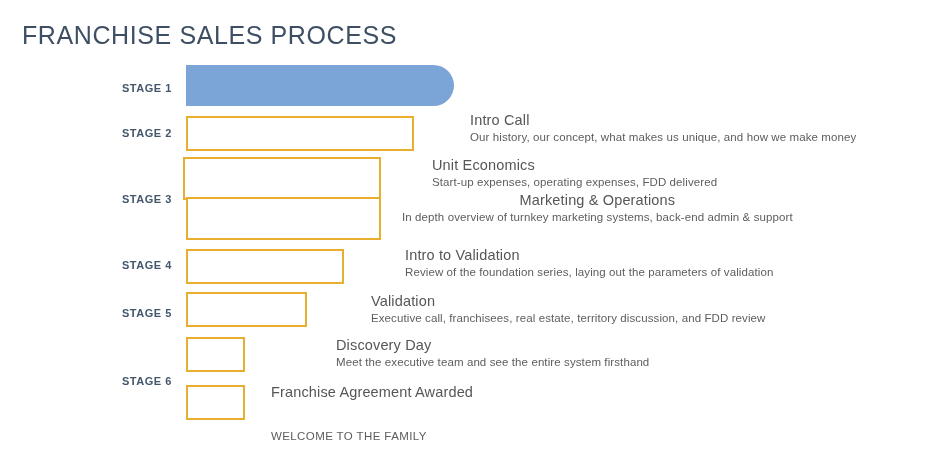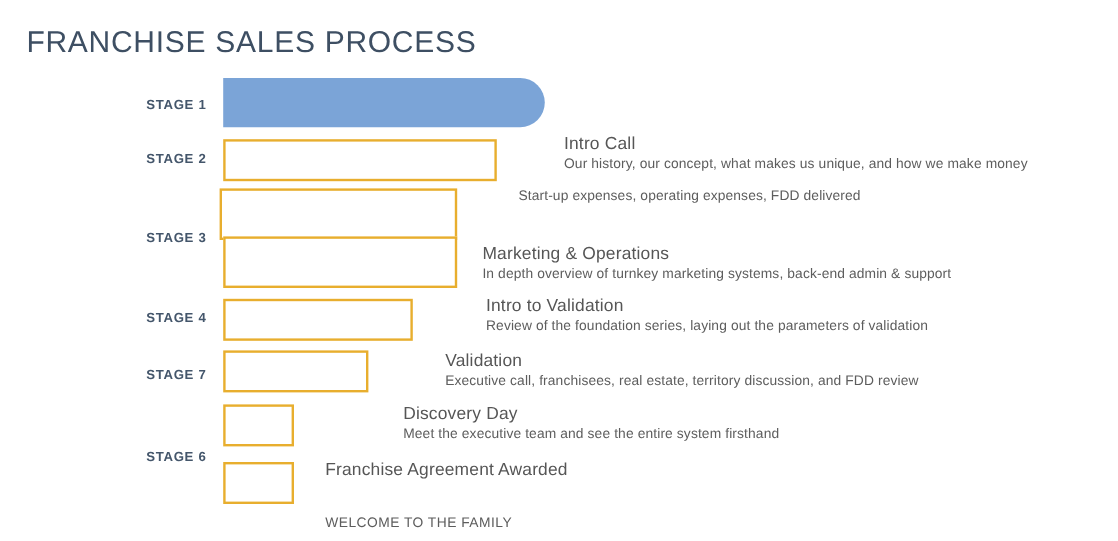--- a/index.html
+++ b/index.html
@@ -98,42 +98,43 @@
 <body>
 
 <h1 id="page-title">FRANCHISE SALES PROCESS</h1>
 
 <div id="diagram">
   <div id="stage-labels">
       <div class="stage-label" style="left: 86px; top: 88px;">STAGE 1</div>
       <div class="stage-label" style="left: 86px; top: 133px;">STAGE 2</div>
       <div class="stage-label" style="left: 86px; top: 199px;">STAGE 3</div>
       <div class="stage-label" style="left: 86px; top: 265px;">STAGE 4</div>
-      <div class="stage-label" style="left: 86px; top: 313px;">STAGE 7</div>
+      <div class="stage-label" style="left: 86px; top: 313px;">STAGE 5</div>
       <div class="stage-label" style="left: 86px; top: 381px;">STAGE 6</div>
     </div>
   <div id="bars-layer">
       <div class="bar filled rounded-right" style="left: 186px; top: 65px; width: 268px; height: 41px;"></div>
       <div class="bar outlined" style="left: 186px; top: 116px; width: 228px; height: 35px;"></div>
       <div class="bar outlined" style="left: 183px; top: 157px; width: 198px; height: 43px;"></div>
       <div class="bar outlined" style="left: 186px; top: 197px; width: 195px; height: 43px;"></div>
       <div class="bar outlined" style="left: 186px; top: 249px; width: 158px; height: 35px;"></div>
       <div class="bar outlined" style="left: 186px; top: 292px; width: 121px; height: 35px;"></div>
       <div class="bar outlined" style="left: 186px; top: 337px; width: 59px; height: 35px;"></div>
       <div class="bar outlined" style="left: 186px; top: 385px; width: 59px; height: 35px;"></div>
     </div>
   <div id="entries-layer">
       <div class="entry" style="left: 470px; top: 68px;">
         <div class="entry-title">Intro Call</div>
         <div class="entry-desc">Our history, our concept, what makes us unique, and how we make money</div>
       </div>
       <div class="entry" style="left: 432px; top: 113px;">
+        <div class="entry-title">Unit Economics</div>
         <div class="entry-desc">Start-up expenses, operating expenses, FDD delivered</div>
       </div>
-      <div class="entry" style="left: 402px; top: 160px;">
+      <div class="entry" style="left: 402px; top: 148px; text-align: center;">
         <div class="entry-title">Marketing &amp; Operations</div>
         <div class="entry-desc">In depth overview of turnkey marketing systems, back-end admin &amp; support</div>
       </div>
       <div class="entry" style="left: 405px; top: 203px;">
         <div class="entry-title">Intro to Validation</div>
         <div class="entry-desc">Review of the foundation series, laying out the parameters of validation</div>
       </div>
       <div class="entry" style="left: 371px; top: 249px;">
         <div class="entry-title">Validation</div>
         <div class="entry-desc">Executive call, franchisees, real estate, territory discussion, and FDD review</div>

